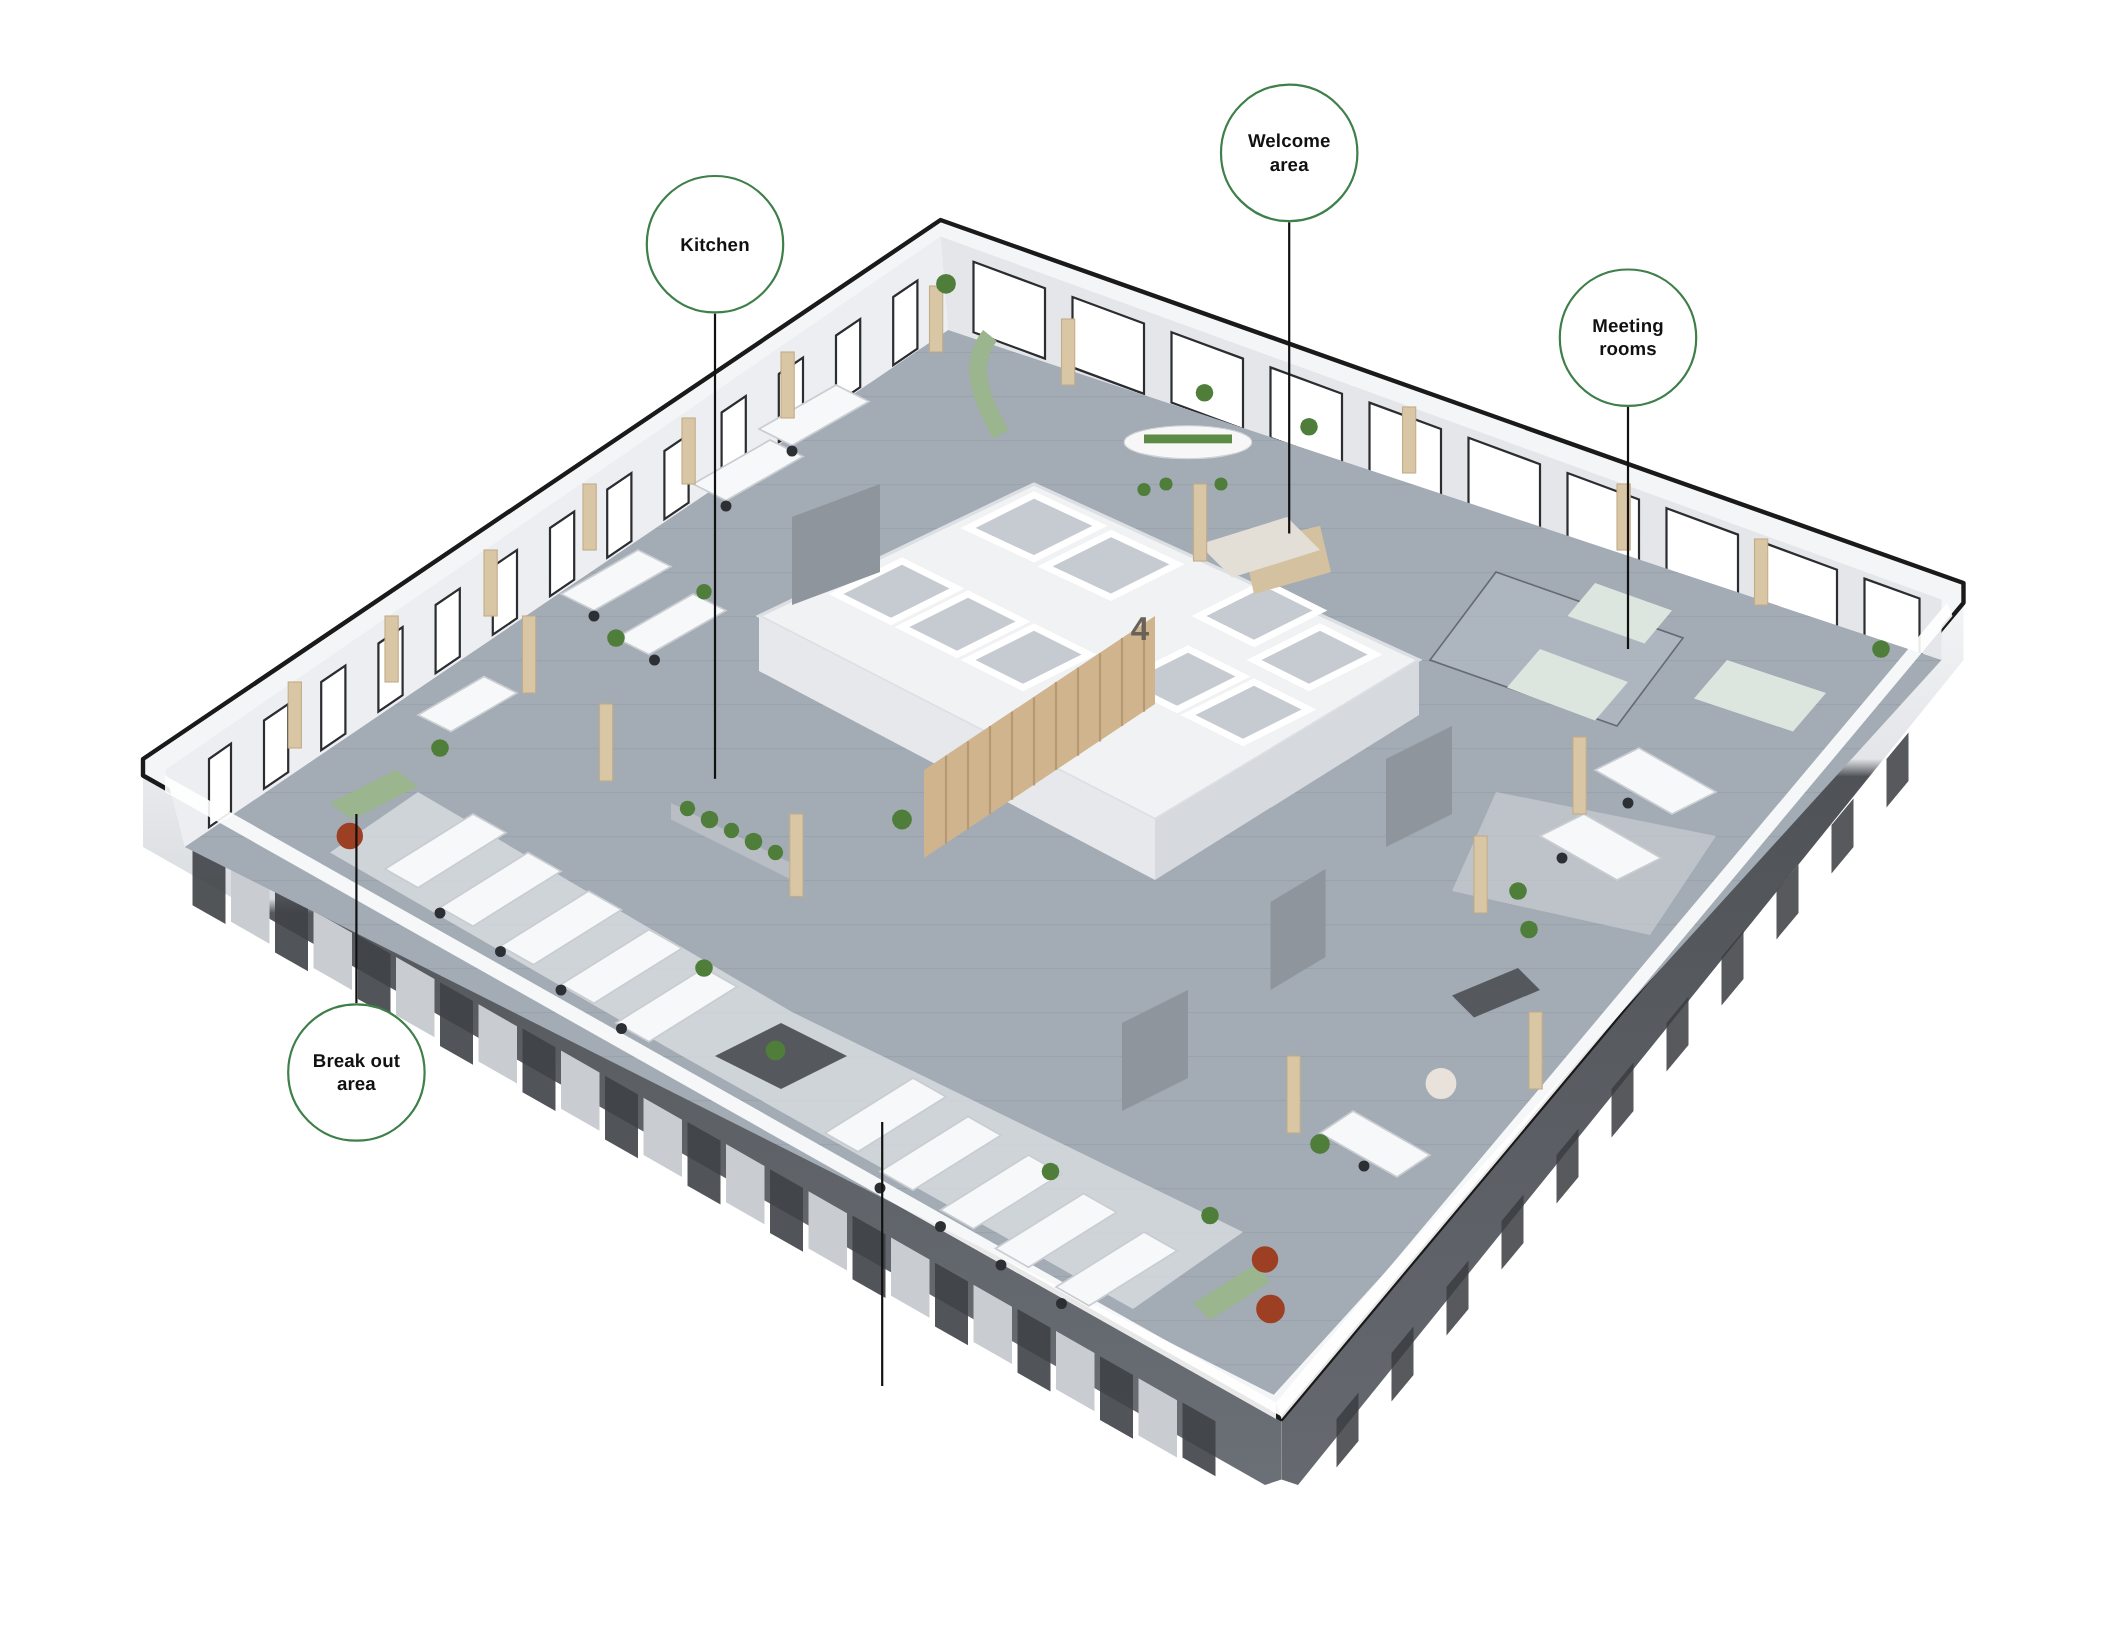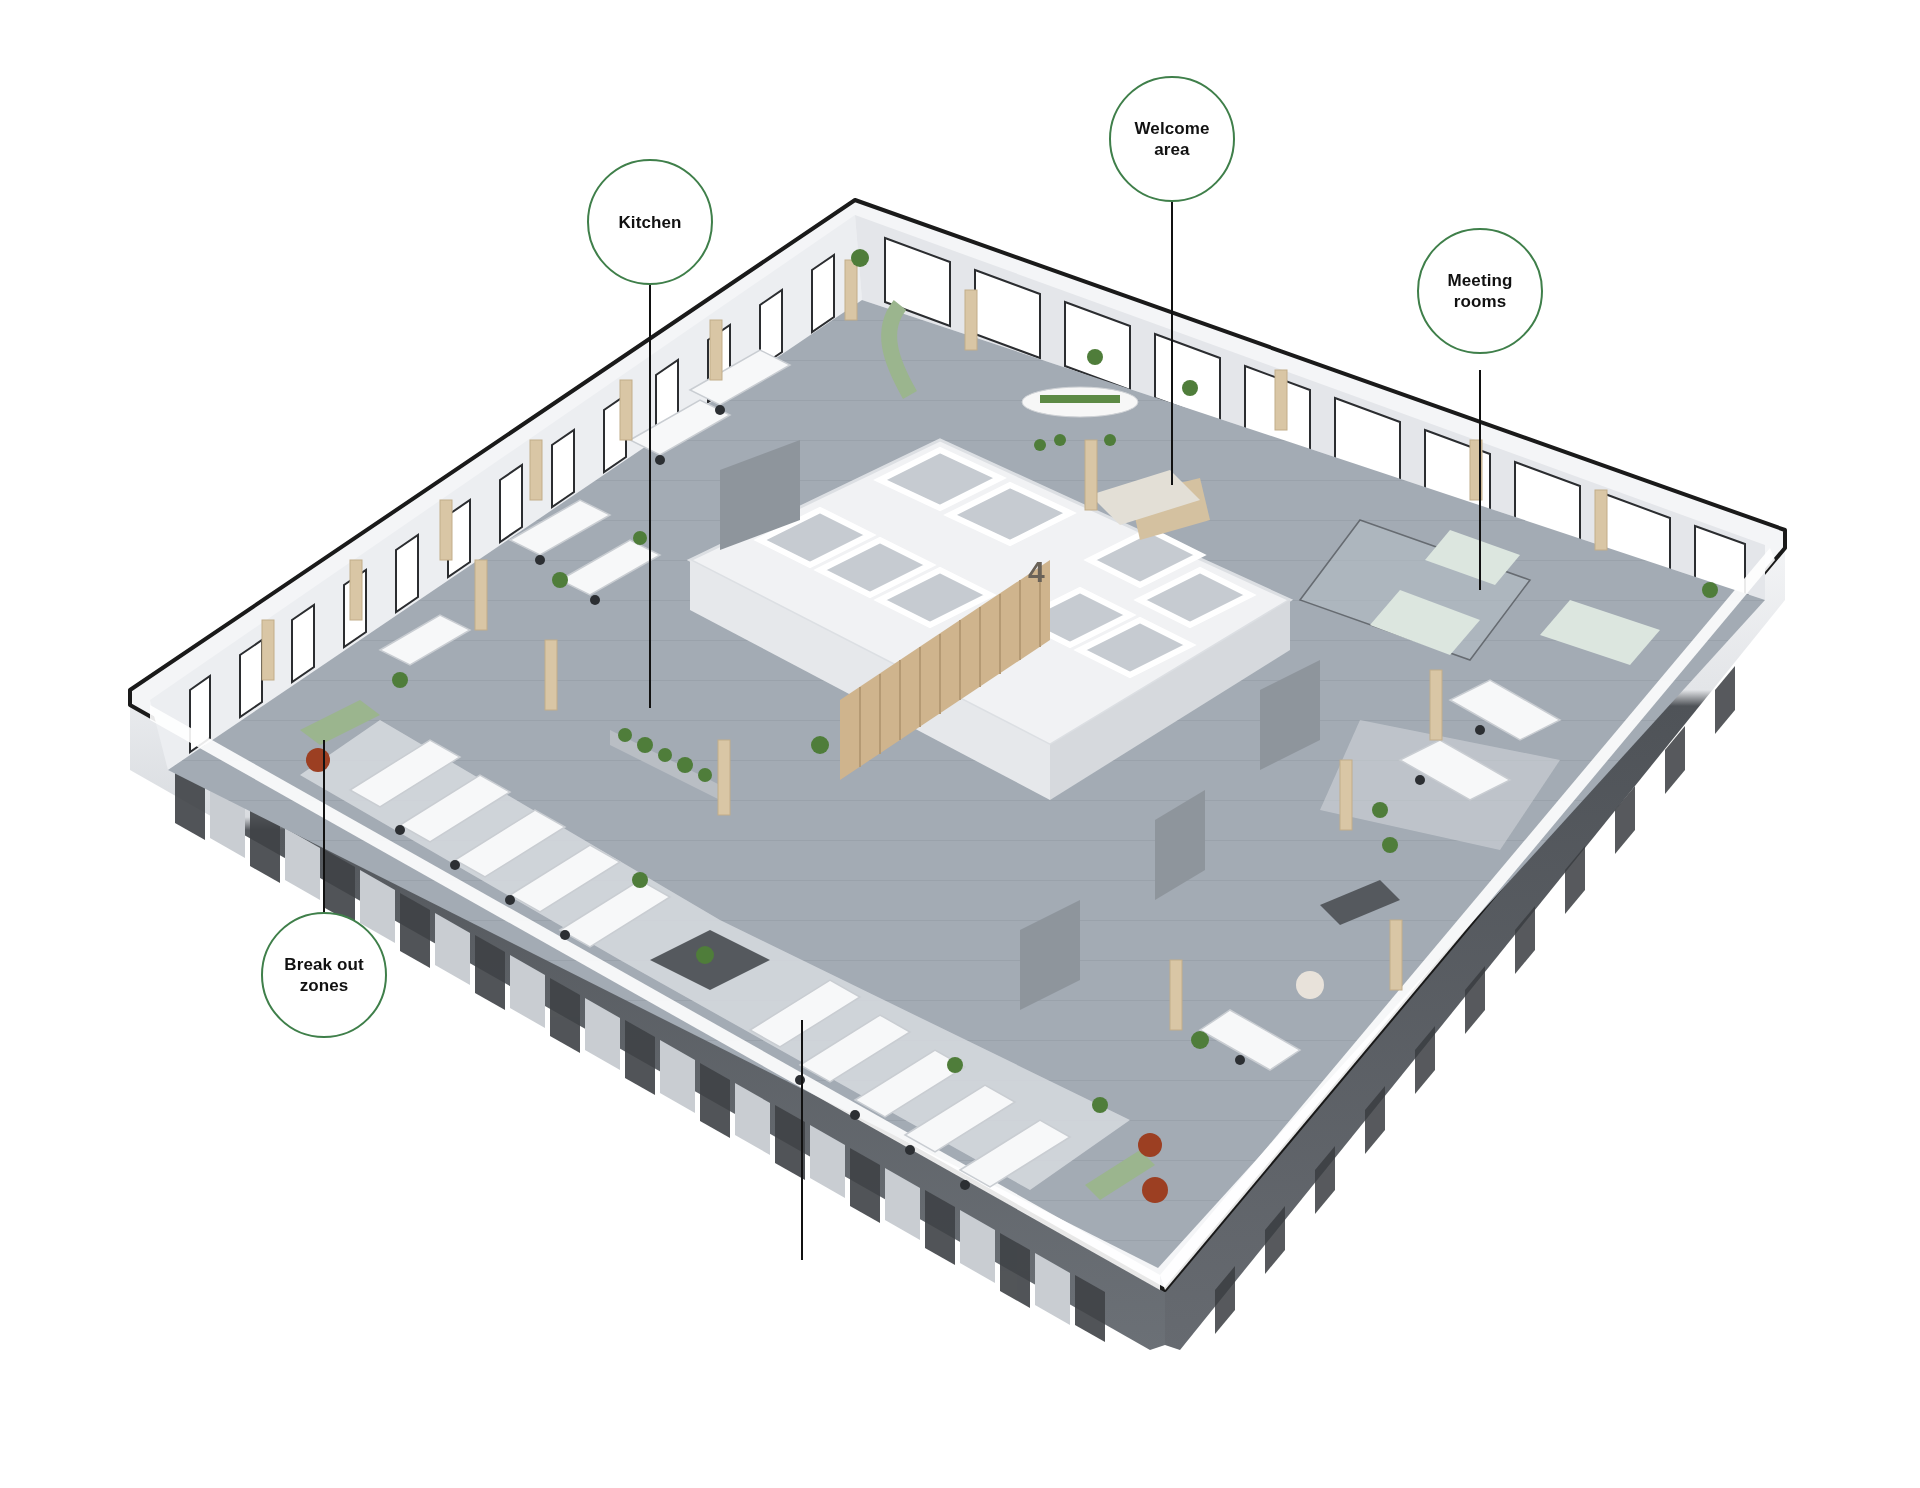--- a/index.html
+++ b/index.html
@@ -297,21 +297,21 @@
   <div class="leader" style="left:323px; top:740px; height:172px;"></div>
   <div class="leader" style="left:801px; top:1020px; height:240px;"></div>
 
   <div class="callout" style="left:587px; top:159px;">
     <span>Kitchen</span>
   </div>
   <div class="callout" style="left:1109px; top:76px;">
     <span>Welcome
 area</span>
   </div>
-  <div class="callout" style="left:1417px; top:228px;">
+  <div class="callout" style="left:1417px; top:244px;">
     <span>Meeting
 rooms</span>
   </div>
   <div class="callout" style="left:261px; top:912px;">
     <span>Break out
-zones</span>
+area</span>
   </div>
 </div>
 
 </body></html>

